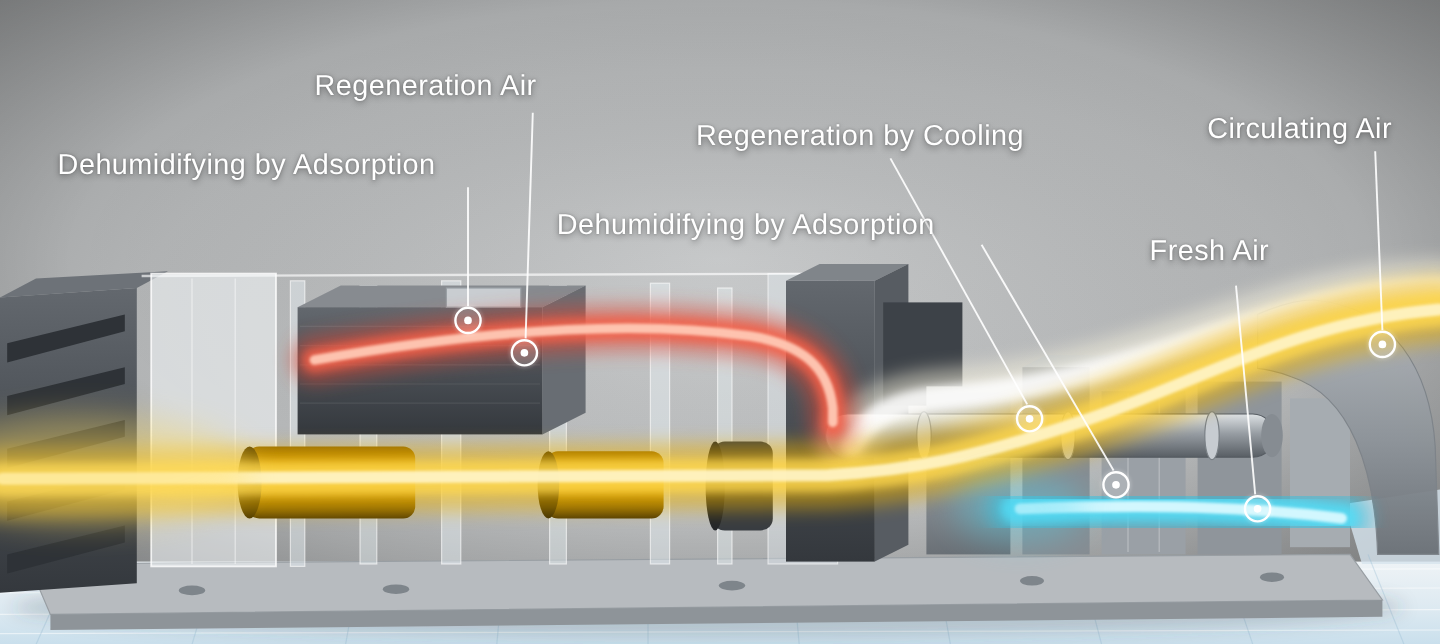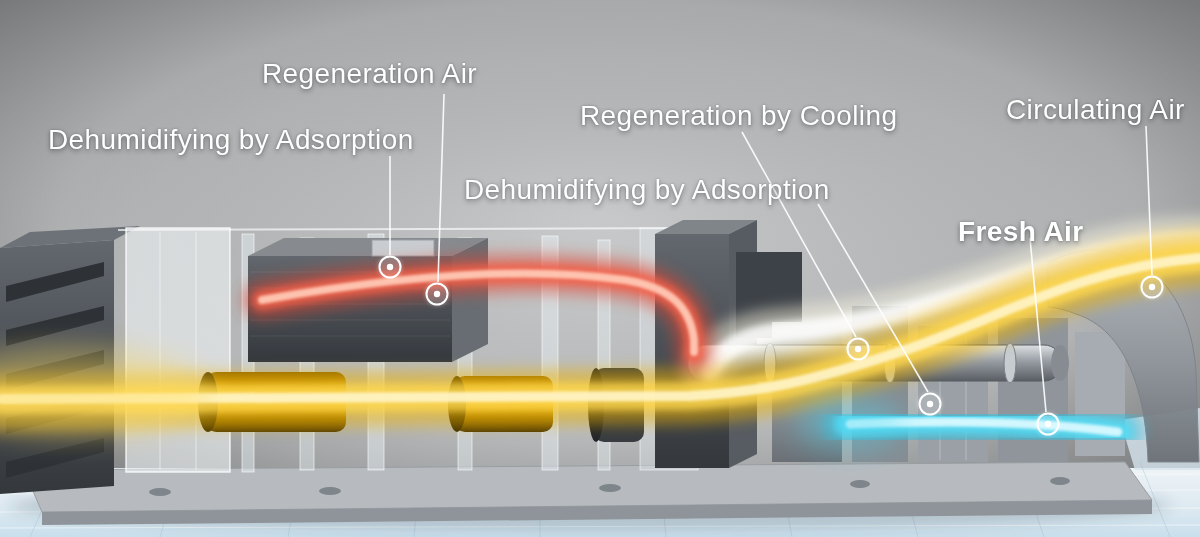--- a/index.html
+++ b/index.html
@@ -7,33 +7,33 @@
     position:relative;
     width:1200px;height:537px;
     overflow:hidden;
     font-family:"Liberation Sans", sans-serif;
     background:#adafb0;
   }
   #scene{position:absolute;left:0;top:0;width:1200px;height:537px;display:block;}
   .flow-label{
     position:absolute;
     color:var(--color-label-text,#ffffff);
-    font-size:28px;
+    font-size:24px;
     font-weight:400;
     letter-spacing:.4px;
     white-space:nowrap;
     text-shadow:0 2px 5px rgba(0,0,0,.38), 0 0 2px rgba(0,0,0,.25);
     user-select:none;
   }
   #lbl-regeneration{left:262px;top:58px;}
   #lbl-adsorption-left{left:48px;top:124px;}
   #lbl-cooling{left:580px;top:100px;}
   #lbl-adsorption-center{left:464px;top:174px;}
   #lbl-circulating{left:1006px;top:94px;}
-  #lbl-fresh{left:958px;top:216px;font-weight:bold;}
+  #lbl-fresh{left:958px;top:196px;}
 </style>
 </head>
 <body>
 
 <div id="stage">
 
   <svg id="scene" viewBox="0 0 1200 537" aria-hidden="true">
     <defs>
       <radialGradient id="bgGrad" cx="50%" cy="52%" r="75%">
         <stop offset="0%" stop-color="#c6c8c9"></stop>

